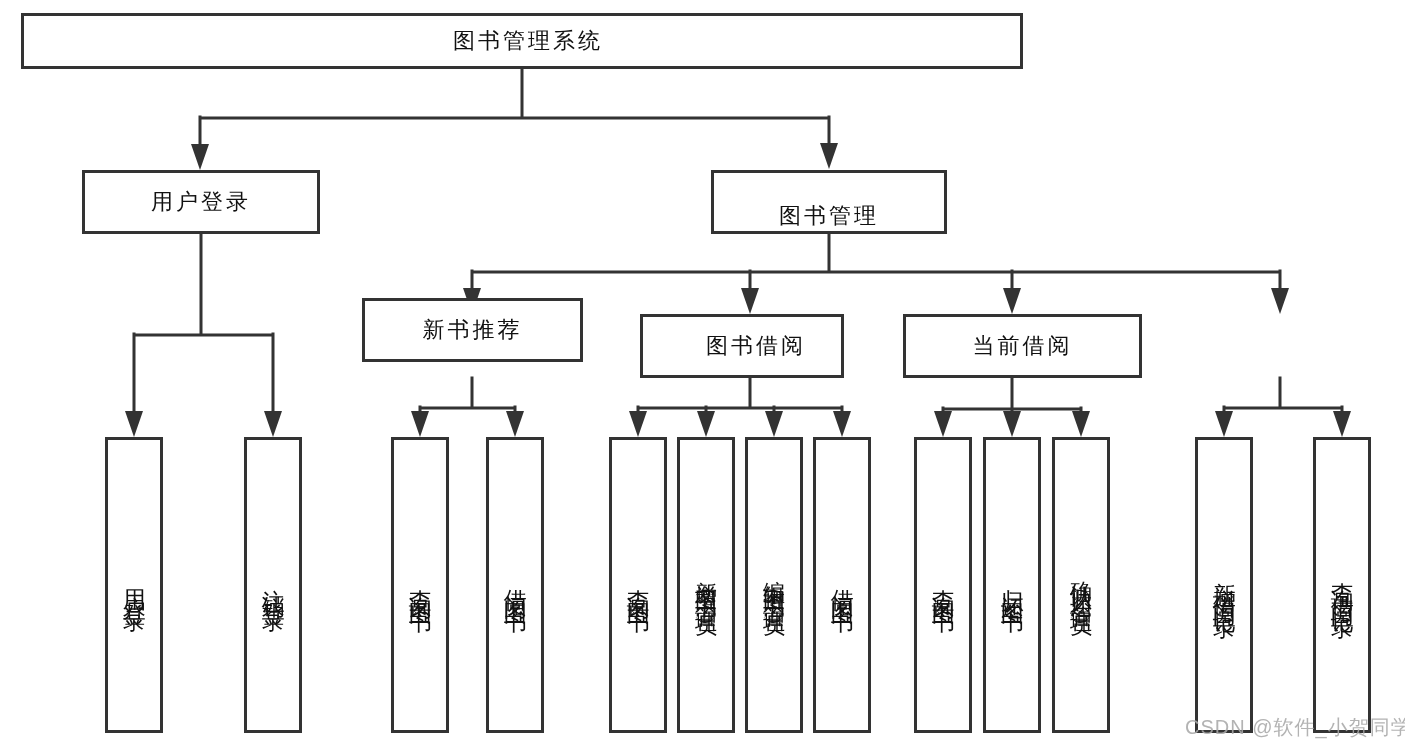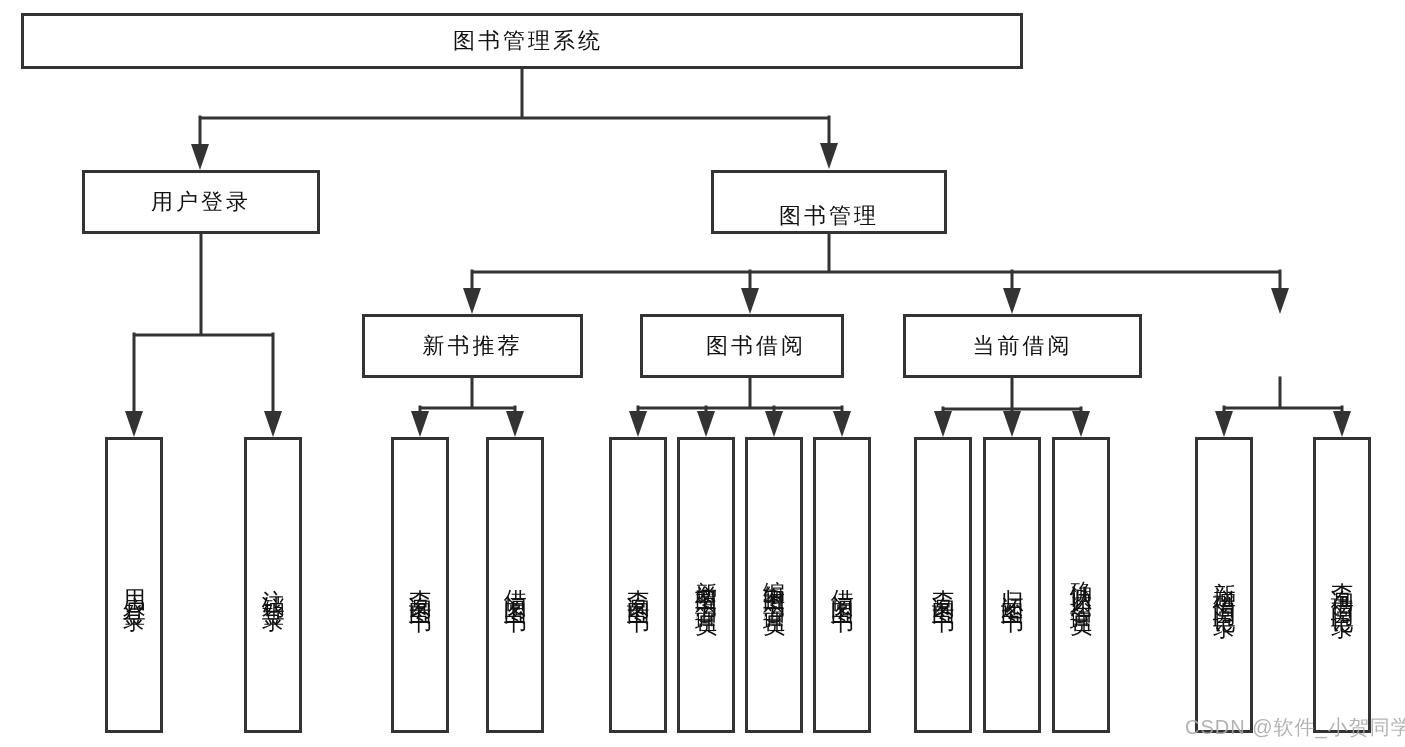--- a/index.html
+++ b/index.html
@@ -66,21 +66,21 @@
     <span>图书管理系统</span>
   </div>
 
   <div class="node" style="left:82px;top:170px;width:238px;height:64px;">
     <span>用户登录</span>
   </div>
   <div class="node" style="left:711px;top:170px;width:236px;height:64px;align-items:flex-end;">
     <span>图书管理</span>
   </div>
 
-  <div class="node" style="left:362px;top:314px;width:221px;height:64px;">
+  <div class="node" style="left:362px;top:298px;width:221px;height:64px;">
     <span>新书推荐</span>
   </div>
   <div class="node" style="left:640px;top:314px;width:204px;height:64px;padding-left:28px;">
     <span>图书借阅</span>
   </div>
   <div class="node" style="left:903px;top:314px;width:239px;height:64px;">
     <span>当前借阅</span>
   </div>
 
   <div class="node leaf" style="left:105px;top:437px;width:58px;height:296px;">

